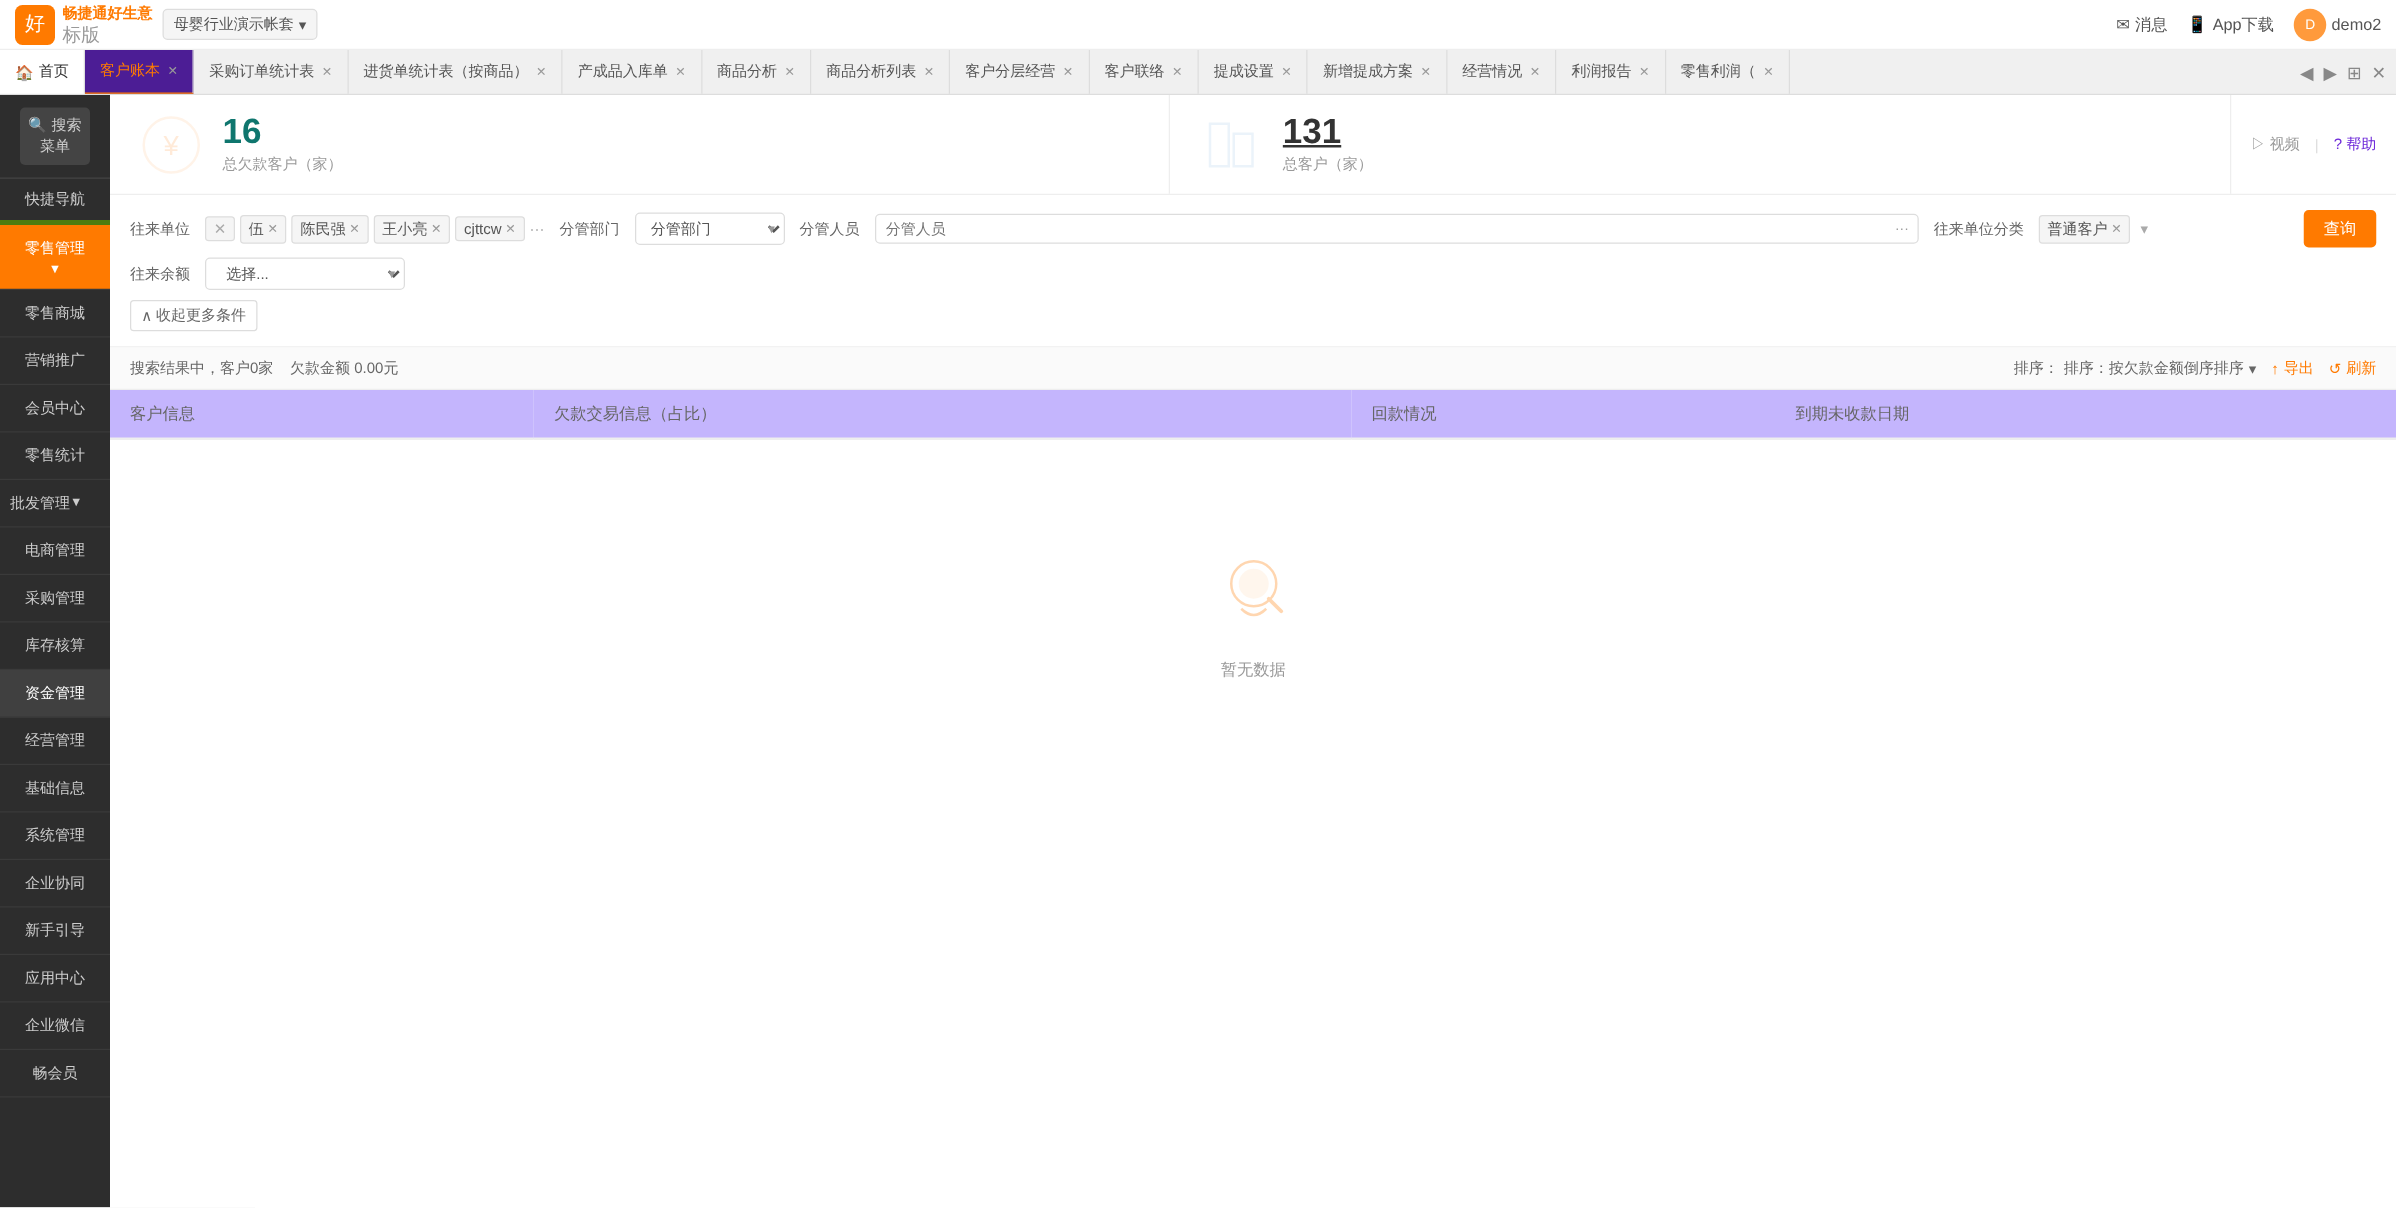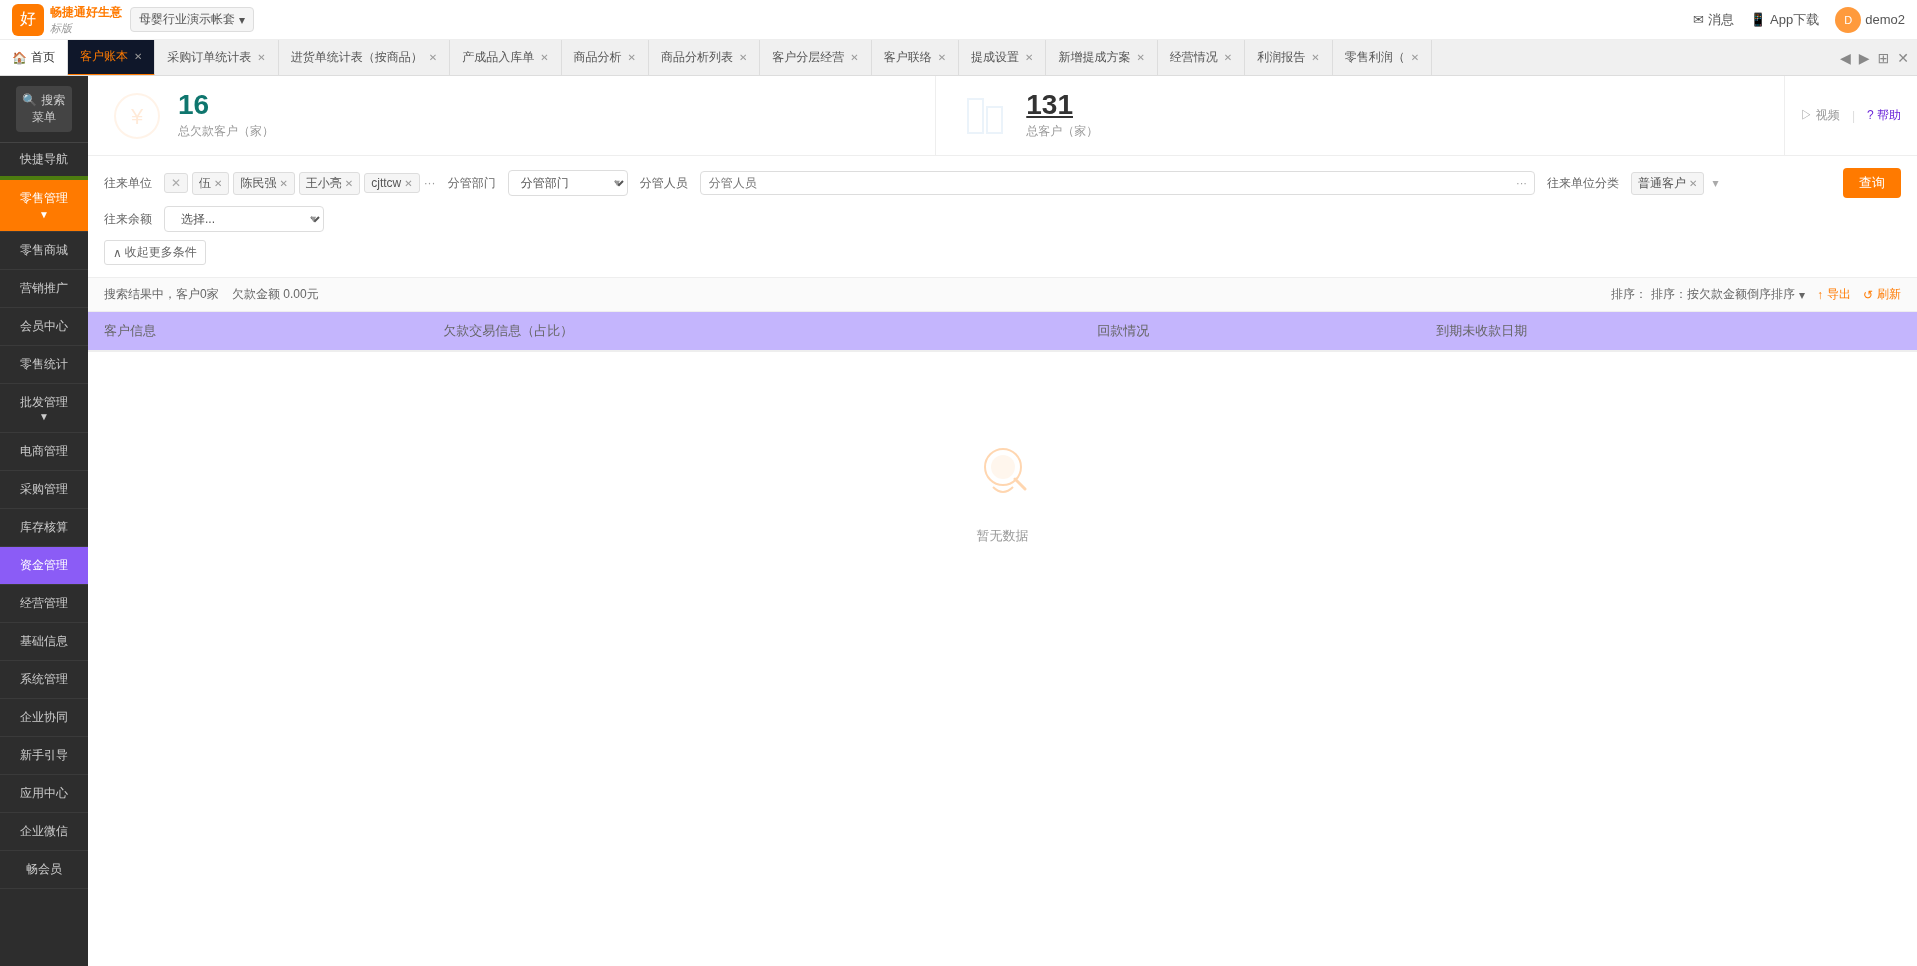--- a/index.html
+++ b/index.html
@@ -11,21 +11,21 @@
     .logo-area { display: flex; align-items: center; gap: 6px; }
     .logo-icon { width: 32px; height: 32px; background: #ff7a00; border-radius: 6px; display: flex; align-items: center; justify-content: center; color: white; font-size: 16px; }
     .dropdown-btn { background: #f5f5f5; border: 1px solid #ddd; border-radius: 4px; padding: 3px 8px; cursor: pointer; font-size: 12px; color: #555; display: flex; align-items: center; gap: 4px; }
     .top-bar-right { display: flex; align-items: center; gap: 16px; font-size: 13px; color: #555; }
     .top-right-item { display: flex; align-items: center; gap: 4px; cursor: pointer; }
     .avatar { width: 26px; height: 26px; border-radius: 50%; background: #ff9a3c; display: flex; align-items: center; justify-content: center; color: white; font-size: 11px; }
 
     
     .tab-bar { height: 36px; background: #f0f0f0; display: flex; align-items: center; border-bottom: 1px solid #ddd; flex-shrink: 0; overflow: hidden; }
     .tab { display: flex; align-items: center; padding: 0 12px; height: 36px; font-size: 12px; cursor: pointer; border-right: 1px solid #ddd; white-space: nowrap; color: #555; gap: 4px; }
-    .tab.active { background: #0f172a; color: #ff7a00; border-bottom: 2px solid #ff7a00; }
+    .tab.active { background: #4c1d95; color: #ff7a00; border-bottom: 2px solid #ff7a00; }
     .tab-home { background: #fff; color: #333; }
     .tab-close { font-size: 10px; color: #999; cursor: pointer; margin-left: 2px; }
     .tab-arrows { display: flex; align-items: center; margin-left: auto; padding: 0 4px; }
     .tab-arrow { padding: 0 4px; cursor: pointer; color: #888; font-size: 14px; }
 
     
     .main-layout { display: flex; flex: 1; overflow: hidden; }
 
     
     .sidebar { width: 88px; background: #2d2d2d; display: flex; flex-direction: column; flex-shrink: 0; overflow-y: auto; }
@@ -88,21 +88,21 @@
   </style>
 </head>
 <body>
 
 <div class="top-bar">
   <div class="top-bar-left">
     <div class="logo-area">
       <div class="logo-icon">好</div>
       <div>
         <div style="font-size:12px;font-weight:bold;color:#ff7a00;">畅捷通好生意</div>
-        <div style="font-size:11px;color:#999;font-style:italic;">标版</div>
+        <div style="font-size:15px;color:#999;">标版</div>
       </div>
     </div>
     <button class="dropdown-btn">
       <span>母婴行业演示帐套</span>
       <span>▾</span>
     </button>
   </div>
   <div class="top-bar-right">
     <div class="top-right-item">
       <span>✉</span>
@@ -205,34 +205,34 @@
     </div>
     <div class="sidebar-item">
       <div>营销推广</div>
     </div>
     <div class="sidebar-item">
       <div>会员中心</div>
     </div>
     <div class="sidebar-item">
       <div>零售统计</div>
     </div>
-    <div class="sidebar-item" style="display:flex;flex-direction:column;align-items:center;">
+    <div class="sidebar-item" style="display:flex;flex-direction:row;align-items:center;">
       <div>批发管理</div>
       <span style="font-size:10px;">▼</span>
     </div>
     <div class="sidebar-item">
       <div>电商管理</div>
     </div>
     <div class="sidebar-item">
       <div>采购管理</div>
     </div>
     <div class="sidebar-item">
       <div>库存核算</div>
     </div>
-    <div class="sidebar-item" style="background:#8b5cf6;color:white;">
+    <div class="sidebar-item" style="background:#404040;color:white;">
       <div>资金管理</div>
     </div>
     <div class="sidebar-item">
       <div>经营管理</div>
     </div>
     <div class="sidebar-item">
       <div>基础信息</div>
     </div>
     <div class="sidebar-item">
       <div>系统管理</div>

